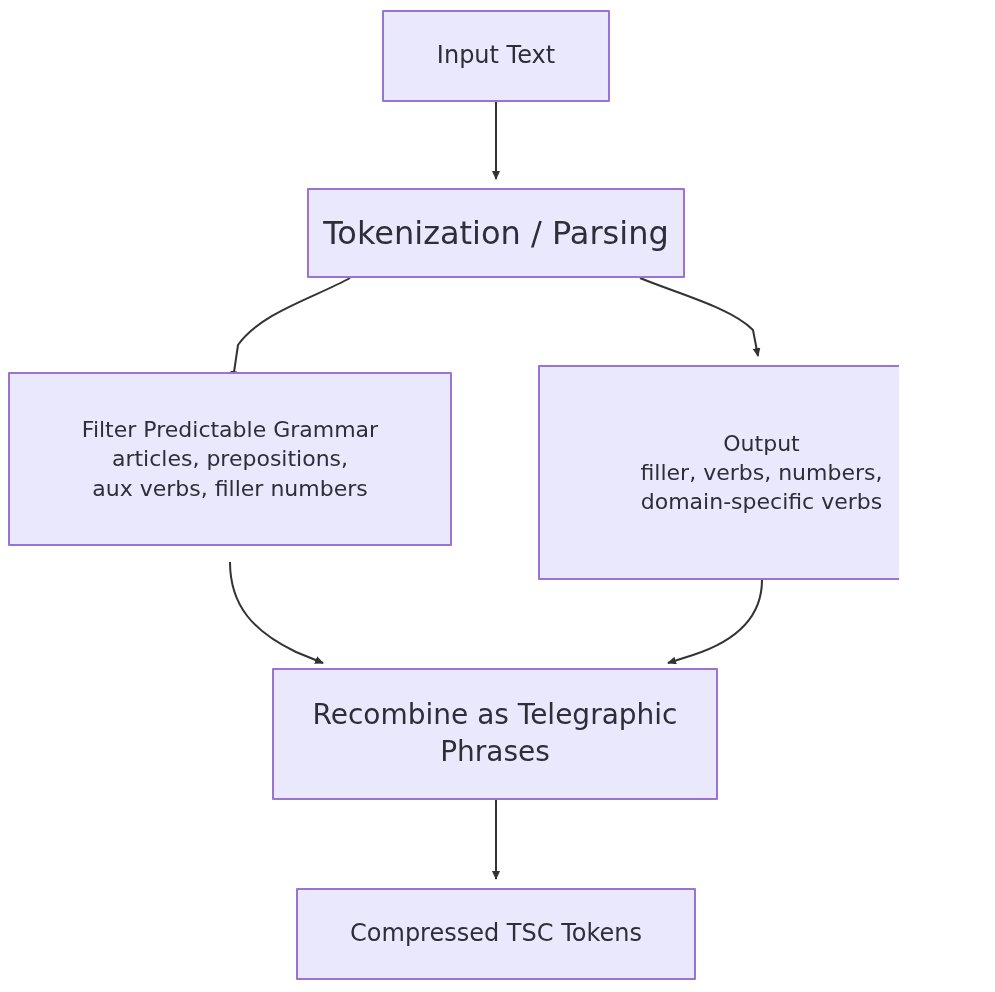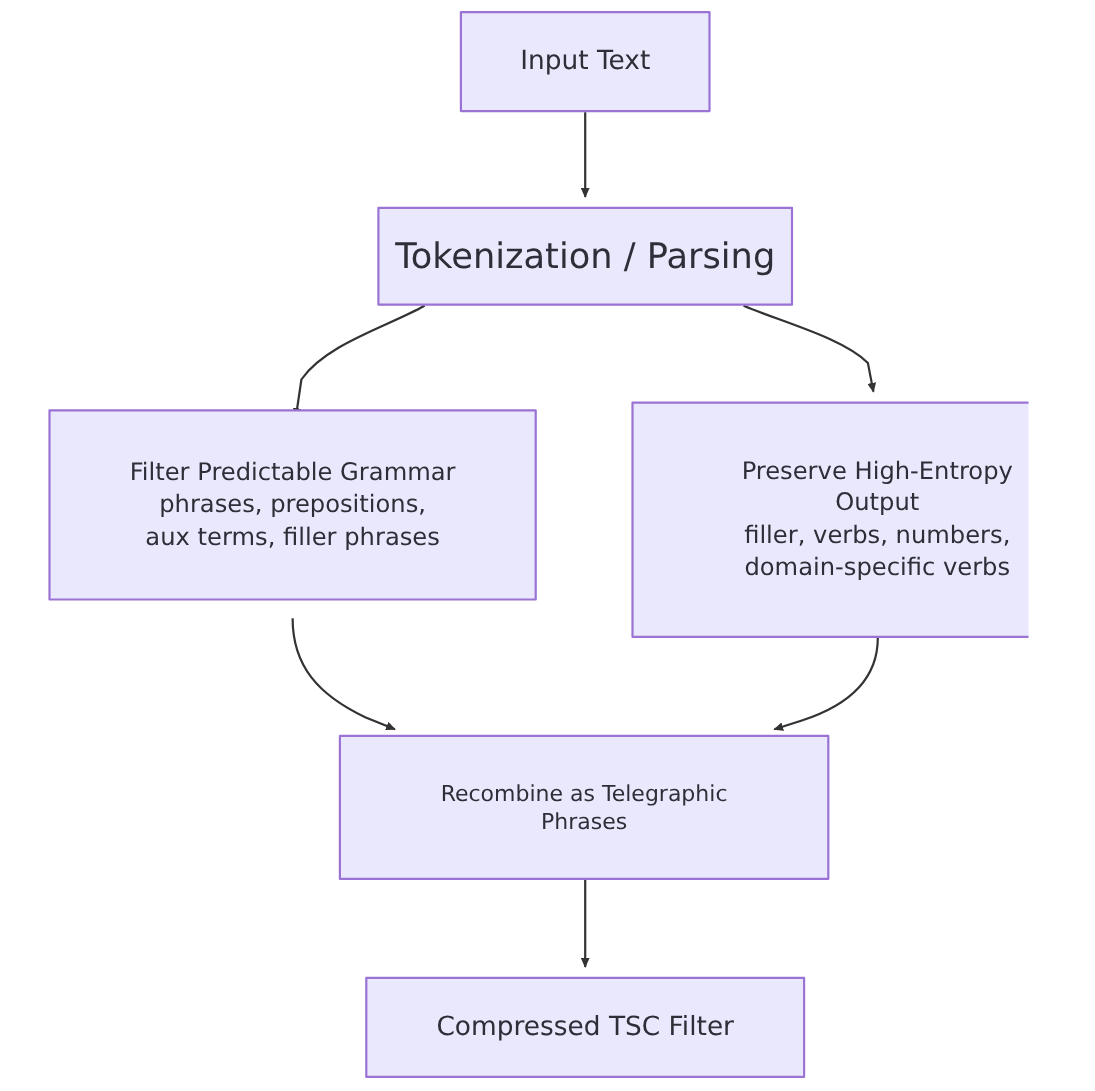--- a/index.html
+++ b/index.html
@@ -7,21 +7,20 @@
     padding: 0;
     background: #ffffff;
   }
   #canvas {
     position: relative;
     width: 899px;
     height: 992px;
     background: #ffffff;
     font-family: "DejaVu Sans", "Liberation Sans", sans-serif;
     overflow: hidden;
-    margin-left: 36px;
   }
   #edges {
     position: absolute;
     left: 0;
     top: 0;
     width: 995px;
     height: 992px;
     pointer-events: none;
   }
   .node {
@@ -39,21 +38,21 @@
     line-height: 1.32;
   }
   .node .line {
     display: block;
     white-space: pre;
   }
   .n-input      { left: 382px; top: 10px;  width: 228px; height: 92px;  font-size: 24px; }
   .n-token      { left: 307px; top: 188px; width: 378px; height: 90px;  font-size: 32px; }
   .n-filter     { left: 8px;   top: 372px; width: 444px; height: 174px; font-size: 22px; }
   .n-preserve   { left: 538px; top: 365px; width: 447px; height: 215px; font-size: 22px; }
-  .n-recombine  { left: 272px; top: 668px; width: 446px; height: 132px; font-size: 20px; }
+  .n-recombine  { left: 272px; top: 668px; width: 446px; height: 132px; font-size: 28px; }
   .n-output     { left: 296px; top: 888px; width: 400px; height: 92px;  font-size: 24px; }
 </style>
 </head>
 <body>
 
 <div id="canvas">
 
   <svg id="edges" viewBox="0 0 995 992" width="995" height="992" xmlns="http://www.w3.org/2000/svg">
     <defs>
       <marker id="arrowhead" markerWidth="10" markerHeight="8" refX="8" refY="4" orient="auto" markerUnits="userSpaceOnUse">
@@ -77,33 +76,32 @@
   <div class="node n-input">
     <span class="line">Input Text</span>
   </div>
 
   <div class="node n-token">
     <span class="line">Tokenization / Parsing</span>
   </div>
 
   <div class="node n-filter">
     <span class="line">Filter Predictable Grammar</span>
-    <span class="line">phrases, prepositions,</span>
-    <span class="line">aux terms, filler phrases</span>
+    <span class="line">articles, prepositions,</span>
+    <span class="line">aux verbs, filler numbers</span>
   </div>
 
   <div class="node n-preserve">
-    <span class="line">Preserve High-Entropy</span>
     <span class="line">Output</span>
     <span class="line">filler, verbs, numbers,</span>
     <span class="line">domain-specific verbs</span>
   </div>
 
   <div class="node n-recombine">
     <span class="line">Recombine as Telegraphic</span>
     <span class="line">Phrases</span>
   </div>
 
   <div class="node n-output">
-    <span class="line">Compressed TSC Filter</span>
+    <span class="line">Compressed TSC Tokens</span>
   </div>
 
 </div>
 
 </body></html>

